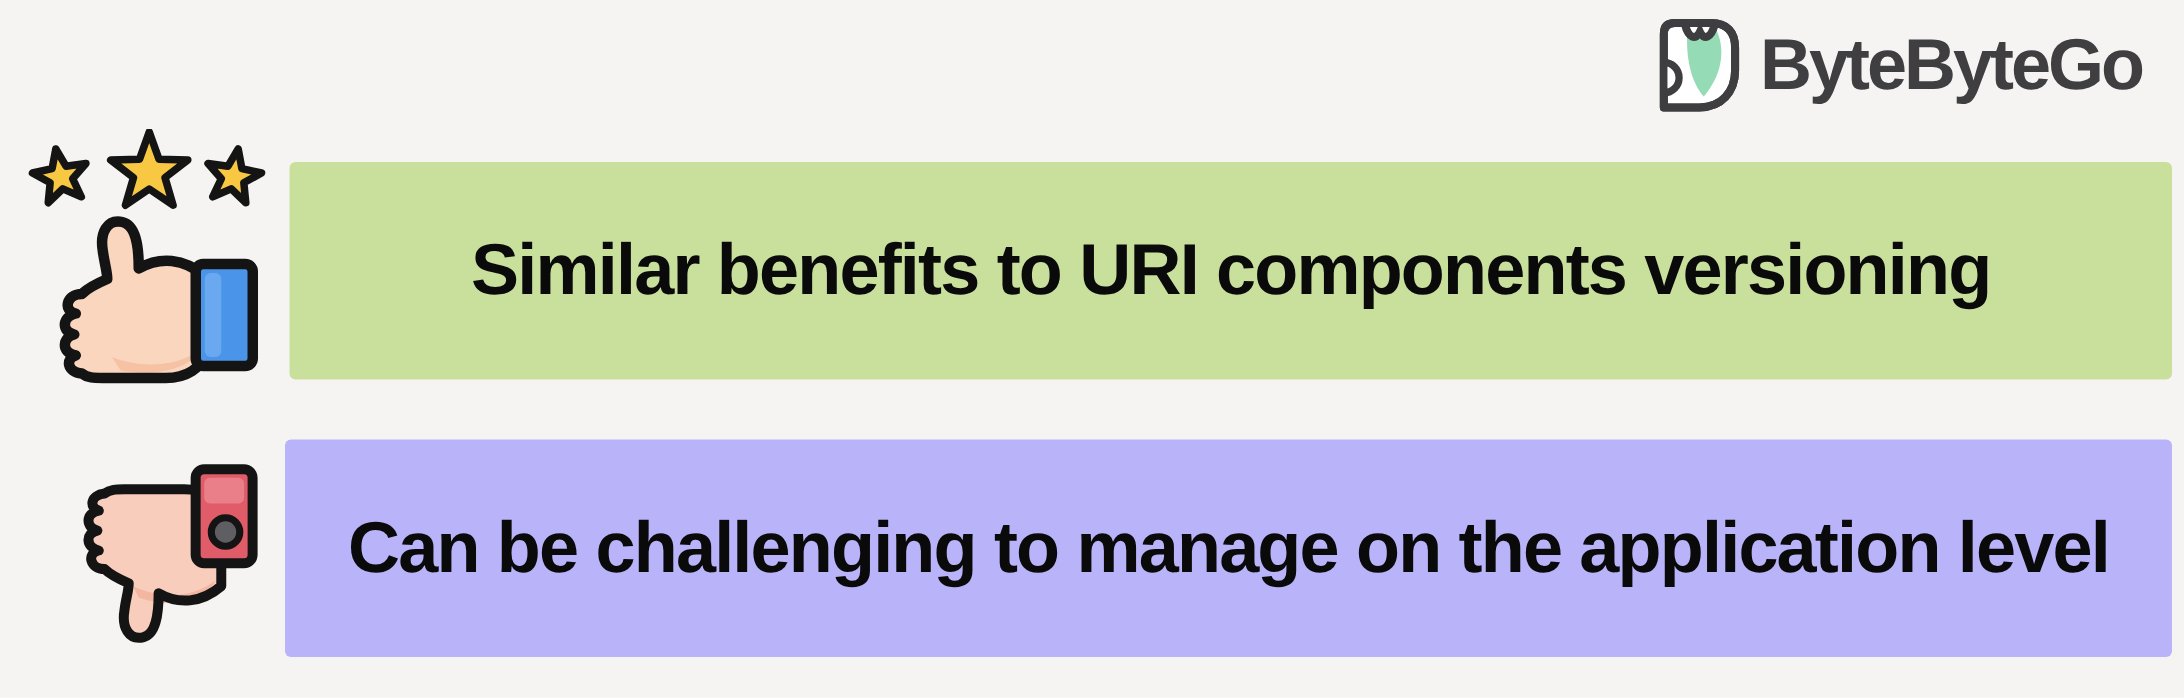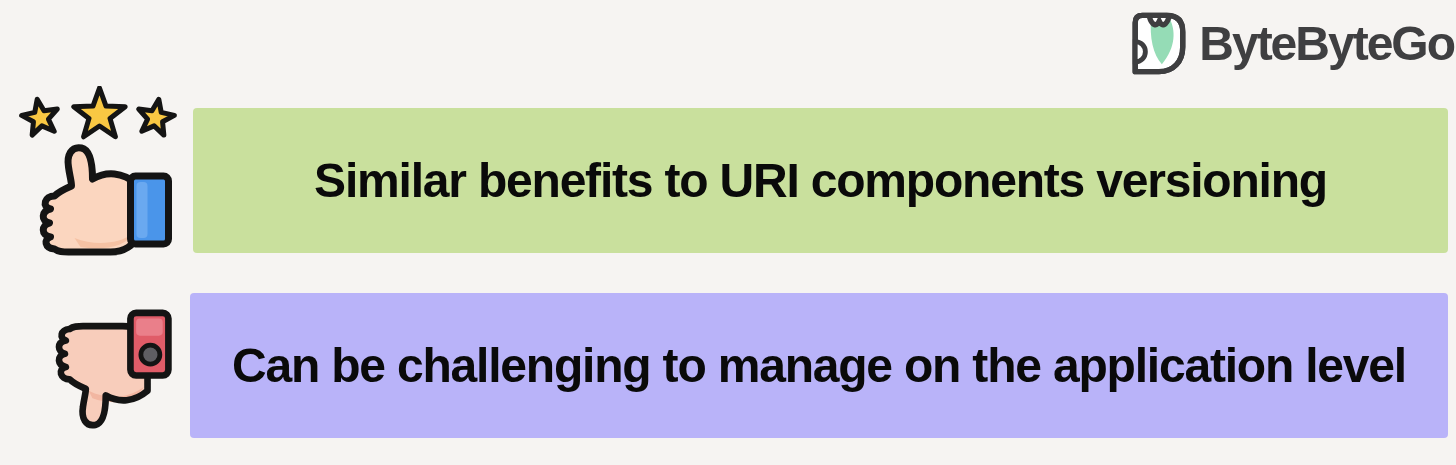--- a/index.html
+++ b/index.html
@@ -6,21 +6,21 @@
   #canvas {
     position:relative;
     width:1456px; height:465px;
     background:#f6f4f2;
     overflow:hidden;
     font-family:"Liberation Sans", sans-serif;
   }
 
   
   .logo {
-    position:absolute; top:12px; right:2px;
+    position:absolute; top:12px; right:28px;
     display:flex; align-items:flex-start; gap:12px;
   }
   .logo-mark { width:58px; height:64px; display:block; }
   .logo-text {
     font-size:48px; font-weight:700;
     letter-spacing:-2px;
     color:#3f3f41;
     line-height:64px;
     white-space:nowrap;
   }

